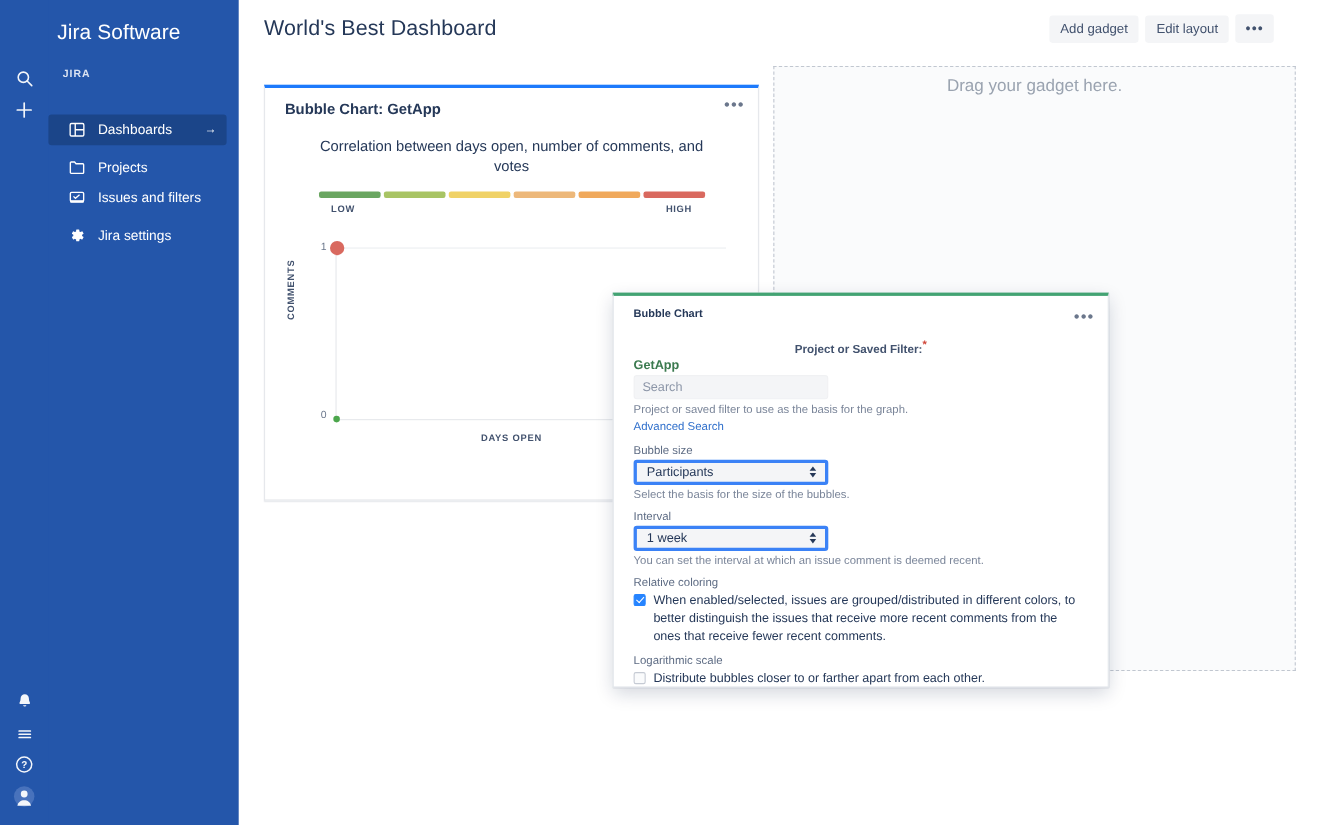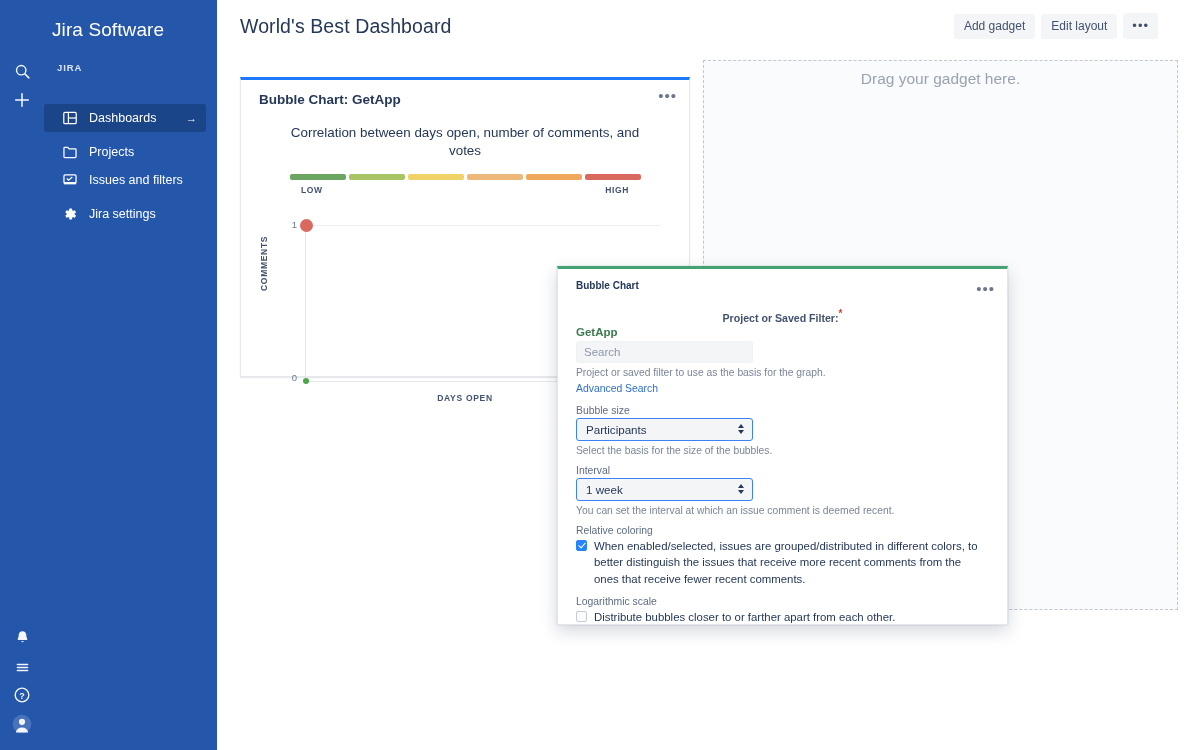--- a/index.html
+++ b/index.html
@@ -91,21 +91,21 @@
     font-size: 12px;
     padding: 5px 10px 6px 10px;
     cursor: pointer;
     white-space: nowrap;
   }
   .hbtn.icon-only { padding: 5px 9px 6px 9px; letter-spacing: 1px; font-size: 13px; }
 
   
   .gadget {
     position: absolute; left: 240px; top: 77px;
-    width: 450px; height: 300px;
+    width: 450px; height: 378px;
     background: #ffffff;
     border: 1px solid #e6e8ec;
     border-top: 3px solid #1d7afc;
     box-shadow: 0 1px 1px rgba(9,30,66,.10);
   }
   .gadget-head {
     position: relative;
     height: 30px;
     display: flex; align-items: center;
     padding: 8px 14px 0 18px;
@@ -248,21 +248,21 @@
   }
   .sublabel {
     font-size: 10.4px; color: #5e6c84;
     margin-top: 9px; margin-bottom: 2px;
     display: block;
   }
   .select-box {
     position: relative;
     width: 177px; height: 23px;
     background: #f4f5f7;
-    border: 1px solid #3b82f6;
+    border: 3px solid #3b82f6;
     border-radius: 3px;
     display: flex; align-items: center;
     padding: 0 22px 0 9px;
     font-size: 11.6px; color: #253858;
     cursor: pointer;
   }
   .select-arrows {
     position: absolute; right: 8px; top: 50%;
     transform: translateY(-50%);
     display: flex; flex-direction: column; gap: 2px;

